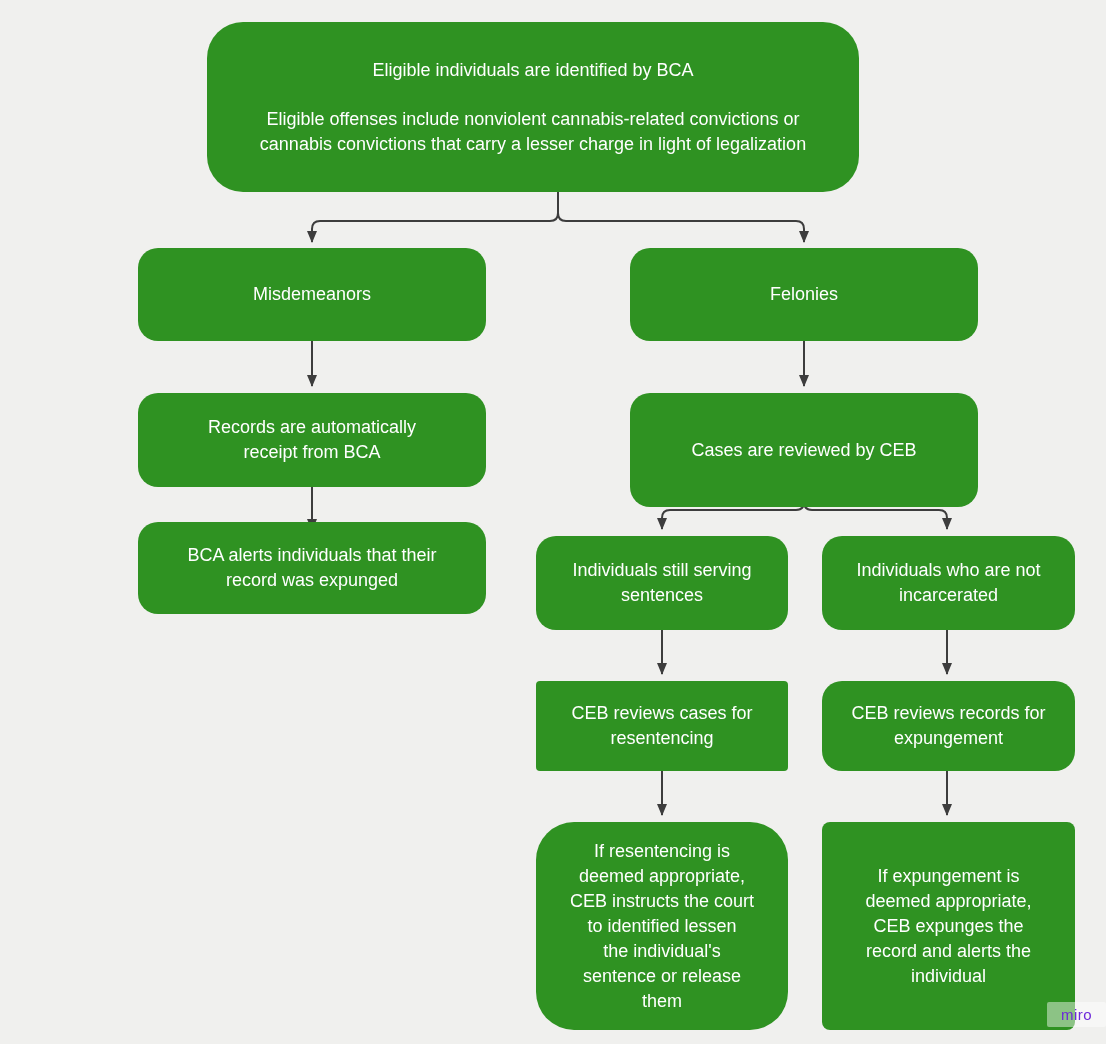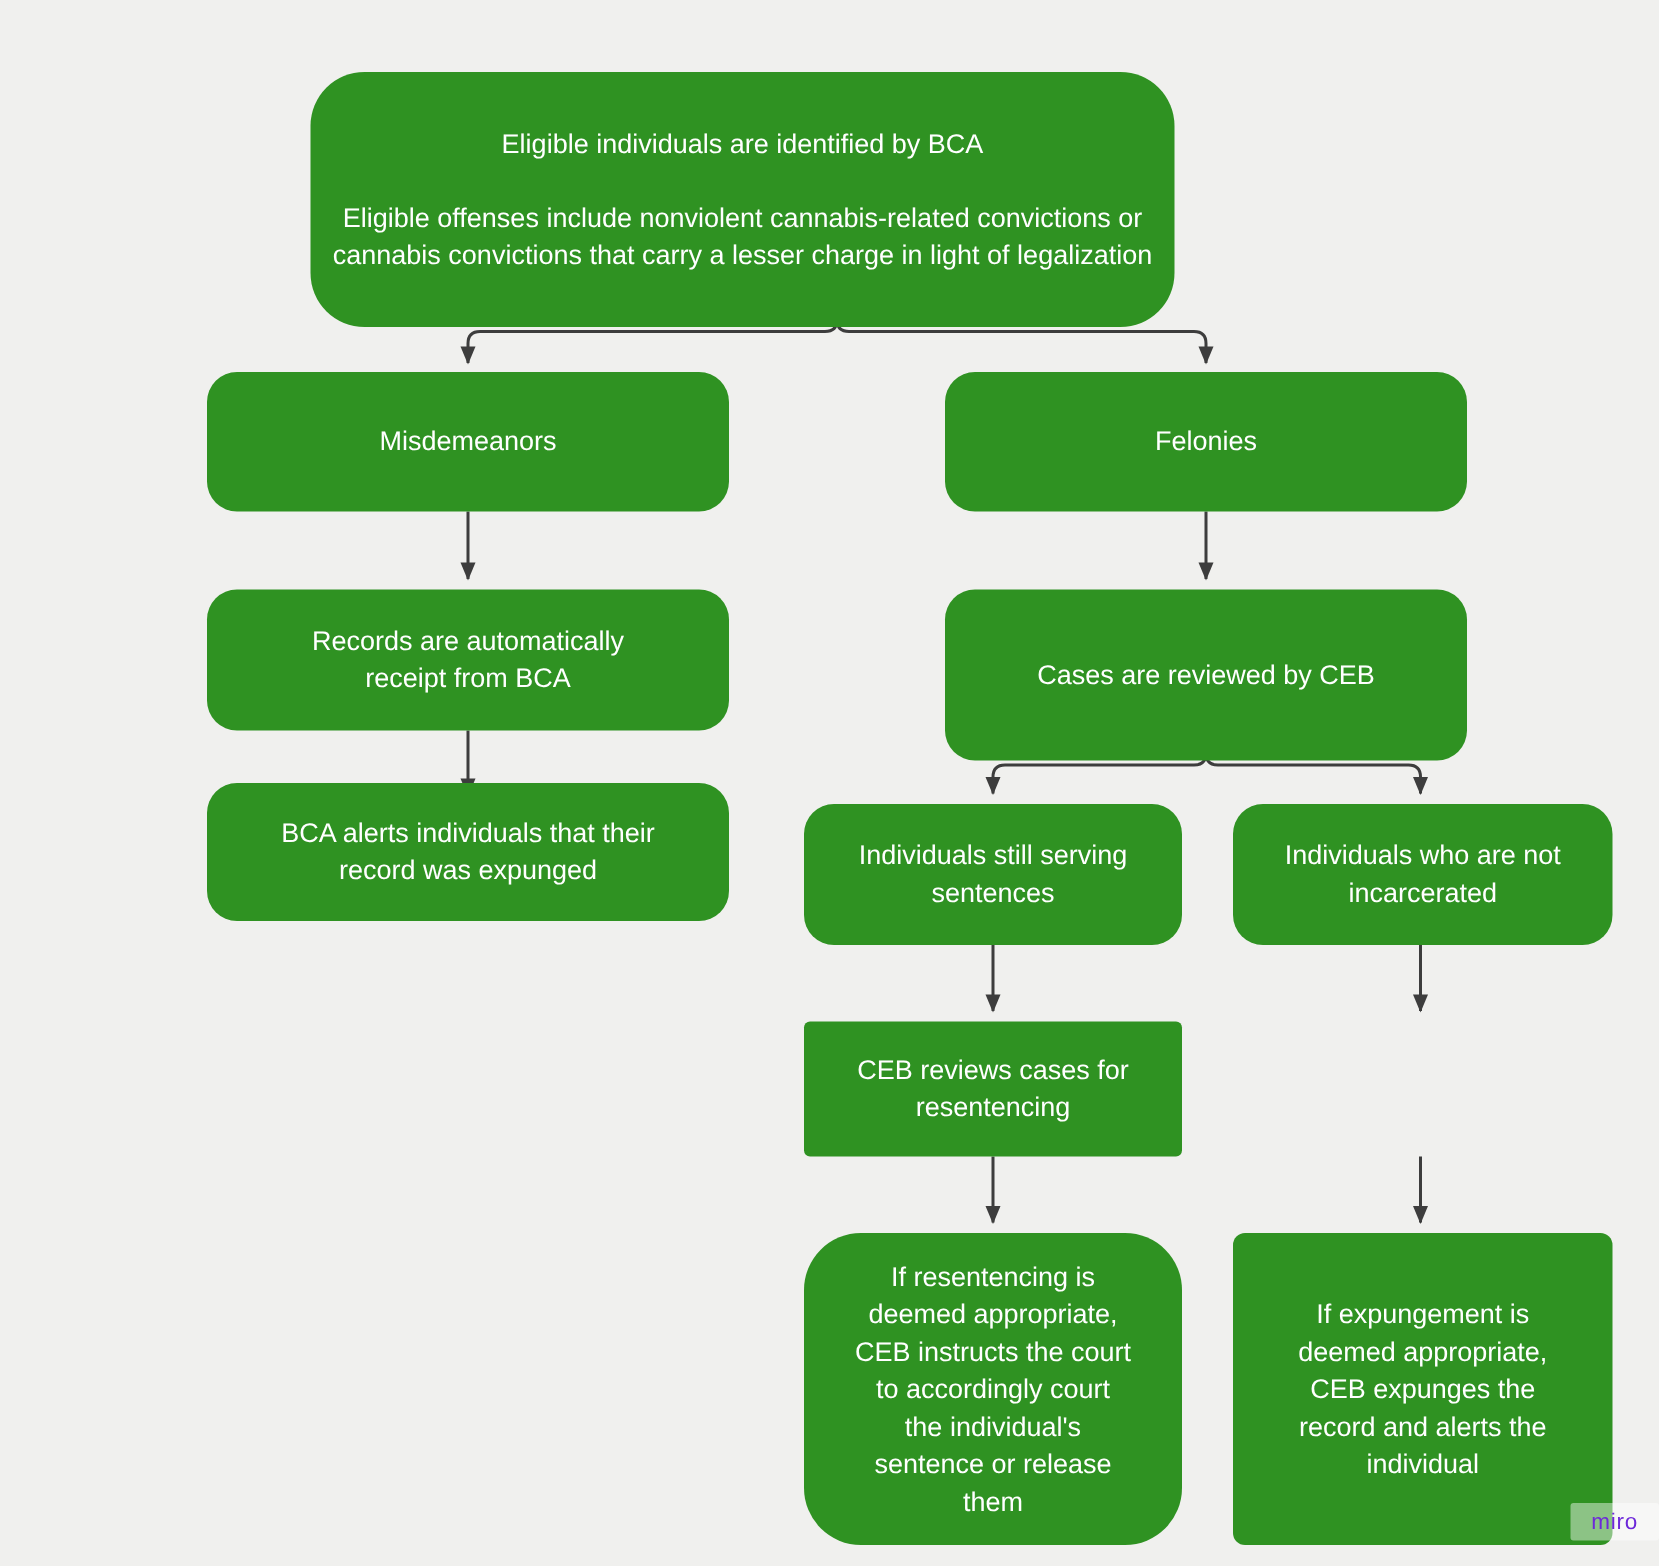--- a/index.html
+++ b/index.html
@@ -22,21 +22,21 @@
     text-align:center;
     font-size:18px;
     line-height:25px;
     box-sizing:border-box;
     padding:6px 12px;
   }
   .node .line{white-space:nowrap;}
   .pgap{height:24px;}
   .edges{position:absolute;left:0;top:0;}
 
-  .n-root        {left:207px; top:22px;  width:576px; height:170px; border-radius:36px;margin-top:26px;}
+  .n-root        {left:207px; top:22px;  width:652px; height:170px; border-radius:36px;}
   .n-misdemeanors{left:138px; top:248px; width:348px; height:93px;  border-radius:20px;}
   .n-felonies    {left:630px; top:248px; width:348px; height:93px;  border-radius:20px;}
   .n-records     {left:138px; top:393px; width:348px; height:94px;  border-radius:20px;}
   .n-cases       {left:630px; top:393px; width:348px; height:114px;  border-radius:20px;text-align:right;}
   .n-bca-alerts  {left:138px; top:522px; width:348px; height:92px;  border-radius:20px;}
   .n-serving     {left:536px; top:536px; width:252px; height:94px;  border-radius:20px;align-items:center;}
   .n-notincarc   {left:822px; top:536px; width:253px; height:94px;  border-radius:20px;}
   .n-rev-resent  {left:536px; top:681px; width:252px; height:90px;  border-radius:4px;}
   .n-rev-expun   {left:822px; top:681px; width:253px; height:90px;  border-radius:20px;}
   .n-resent-out  {left:536px; top:822px; width:252px; height:208px; border-radius:38px;}
@@ -118,26 +118,30 @@
   <div class="node n-notincarc">
     <div class="line">Individuals who are not</div>
     <div class="line">incarcerated</div>
   </div>
 
   <div class="node n-rev-resent">
     <div class="line">CEB reviews cases for</div>
     <div class="line">resentencing</div>
   </div>
 
+  <div class="node n-rev-expun">
+    <div class="line">CEB reviews records for</div>
+    <div class="line">expungement</div>
+  </div>
 
   <div class="node n-resent-out">
     <div class="line">If resentencing is</div>
     <div class="line">deemed appropriate,</div>
     <div class="line">CEB instructs the court</div>
-    <div class="line">to accordingly court</div>
+    <div class="line">to identified lessen</div>
     <div class="line">the individual's</div>
     <div class="line">sentence or release</div>
     <div class="line">them</div>
   </div>
 
   <div class="node n-expun-out">
     <div class="line">If expungement is</div>
     <div class="line">deemed appropriate,</div>
     <div class="line">CEB expunges the</div>
     <div class="line">record and alerts the</div>

